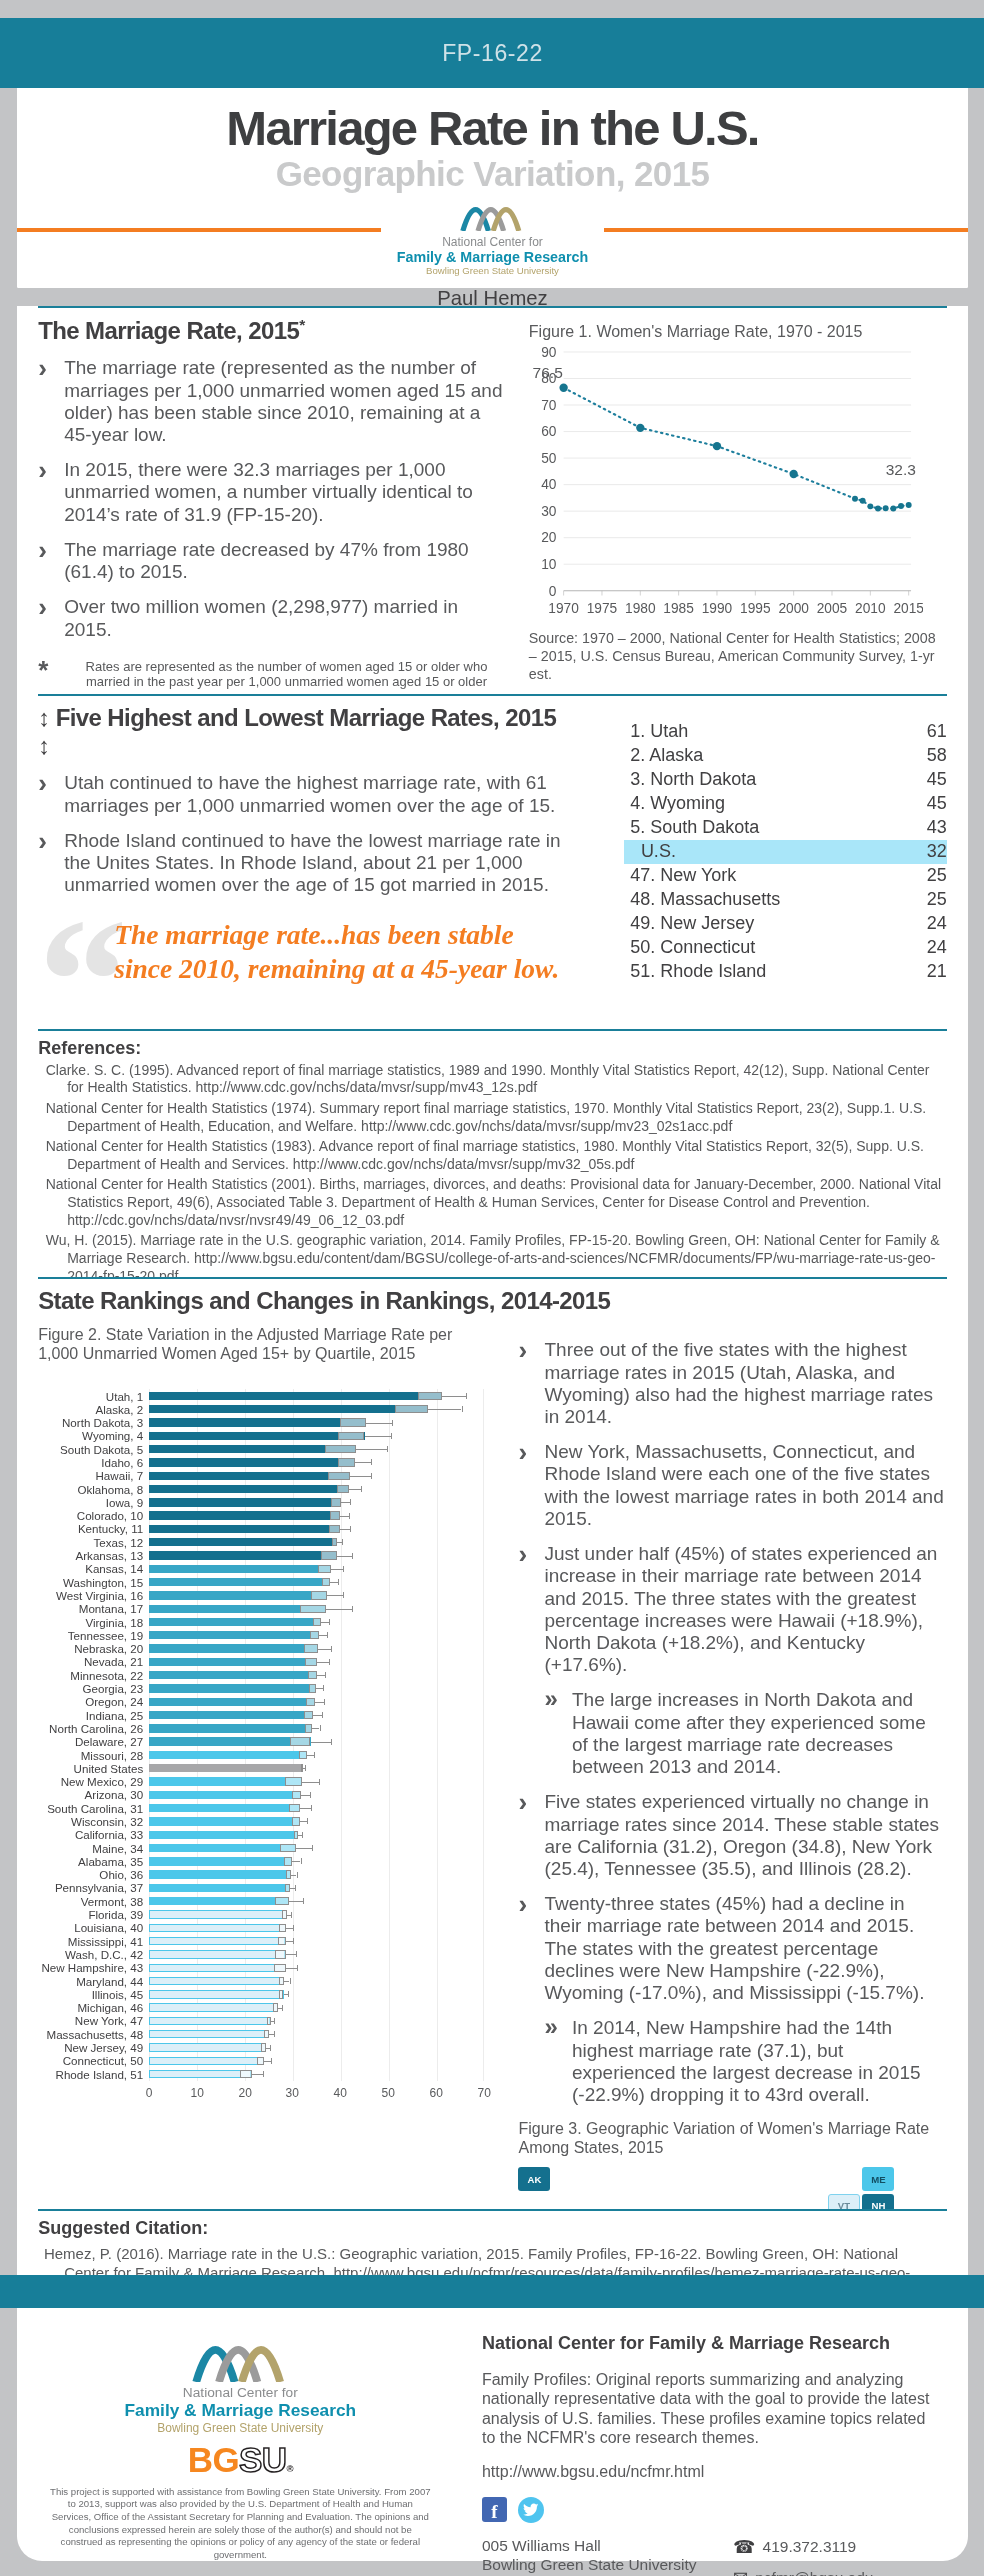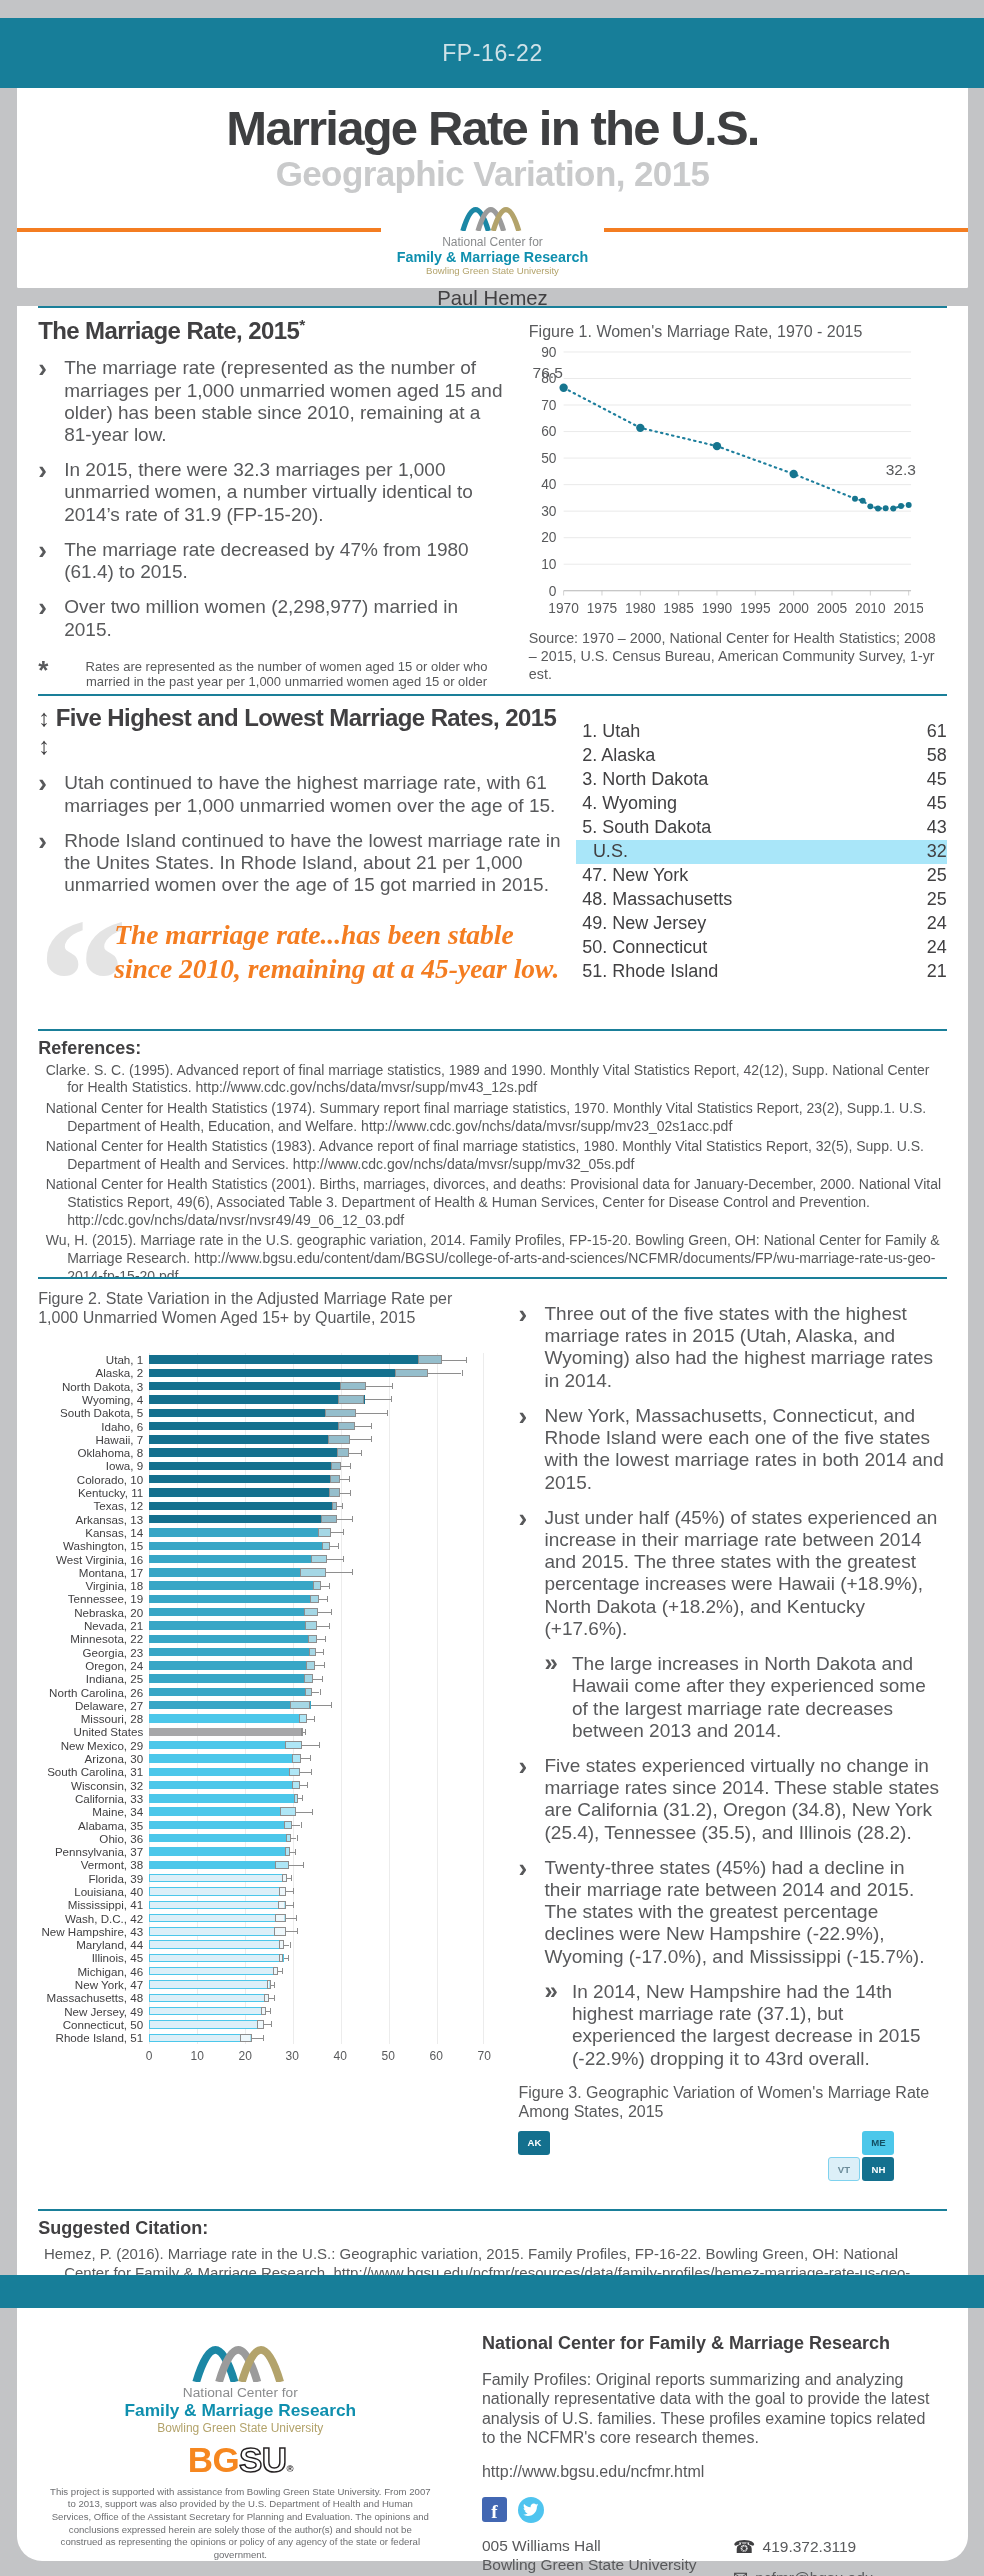--- a/index.html
+++ b/index.html
@@ -149,21 +149,21 @@
 
   <div class="panel body-panel">
 
     <div class="section sec-1">
       <div class="cols">
         <div style="width:496px;">
           <div class="sec-h"><span>The Marriage Rate, 2015</span><span style="vertical-align:super;font-size:15.5px;">*</span></div>
           <div class="bullets" id="s1-bullets">
               <div class="bullet">
                 <span class="glyph">›</span>
-                <span class="btxt">The marriage rate (represented as the number of marriages per 1,000 unmarried women aged 15 and older) has been stable since 2010, remaining at a 81-year low.</span>
+                <span class="btxt">The marriage rate (represented as the number of marriages per 1,000 unmarried women aged 15 and older) has been stable since 2010, remaining at a 45-year low.</span>
               </div>
               <div class="bullet">
                 <span class="glyph">›</span>
                 <span class="btxt">In 2015, there were 32.3 marriages per 1,000 unmarried women, a number virtually identical to 2014’s rate of 31.9 (FP-15-20).</span>
               </div>
               <div class="bullet">
                 <span class="glyph">›</span>
                 <span class="btxt">The marriage rate decreased by 47% from 1980 (61.4) to 2015.</span>
               </div>
               <div class="bullet">
@@ -257,21 +257,21 @@
                 <span class="glyph">›</span>
                 <span class="btxt">Rhode Island continued to have the lowest marriage rate in the Unites States. In Rhode Island, about 21 per 1,000 unmarried women over the age of 15 got married in 2015.</span>
               </div>
             </div>
           <div class="quote-wrap">
             <div class="quote-mark">“</div>
             <div class="quote-text">The marriage rate...has been stable since 2010, remaining at a 45-year low.</div>
           </div>
         </div>
         <div class="rate-table">
-          <div id="rate-table-rows" style="margin-top:14.3px;">
+          <div id="rate-table-rows" style="margin-top:14.3px;margin-left:48px;">
               <div class="rt-row">
                 <span>1. Utah</span>
                 <span>61.3</span>
               </div>
               <div class="rt-row">
                 <span>2. Alaska</span>
                 <span>58.4</span>
               </div>
               <div class="rt-row">
                 <span>3. North Dakota</span>
@@ -319,20 +319,21 @@
       <div id="refs-list">
           <div class="ref-item">Clarke. S. C. (1995). Advanced report of final marriage statistics, 1989 and 1990. Monthly Vital Statistics Report, 42(12), Supp. National Center for Health Statistics. http://www.cdc.gov/nchs/data/mvsr/supp/mv43_12s.pdf</div>
           <div class="ref-item">National Center for Health Statistics (1974). Summary report final marriage statistics, 1970. Monthly Vital Statistics Report, 23(2), Supp.1. U.S. Department of Health, Education, and Welfare. http://www.cdc.gov/nchs/data/mvsr/supp/mv23_02s1acc.pdf</div>
           <div class="ref-item">National Center for Health Statistics (1983). Advance report of final marriage statistics, 1980. Monthly Vital Statistics Report, 32(5), Supp. U.S. Department of Health and Services. http://www.cdc.gov/nchs/data/mvsr/supp/mv32_05s.pdf</div>
           <div class="ref-item">National Center for Health Statistics (2001). Births, marriages, divorces, and deaths: Provisional data for January-December, 2000. National Vital Statistics Report, 49(6), Associated Table 3. Department of Health &amp; Human Services, Center for Disease Control and Prevention. http://cdc.gov/nchs/data/nvsr/nvsr49/49_06_12_03.pdf</div>
           <div class="ref-item">Wu, H. (2015). Marriage rate in the U.S. geographic variation, 2014. Family Profiles, FP-15-20. Bowling Green, OH: National Center for Family &amp; Marriage Research. http://www.bgsu.edu/content/dam/BGSU/college-of-arts-and-sciences/NCFMR/documents/FP/wu-marriage-rate-us-geo-2014-fp-15-20.pdf</div>
         </div>
     </div>
 
     <div class="section sec-3">
+      <div class="sec-h">State Rankings and Changes in Rankings, 2014-2015</div>
       <div class="cols">
         <div class="s3-left">
           <div class="fig-title" style="width:418px;">Figure 2. State Variation in the Adjusted Marriage Rate per 1,000 Unmarried Women Aged 15+ by Quartile, 2015</div>
           <div id="fig2-rows" style="margin-top:26px;">
               <div class="f2row">
                 <div class="f2label">Utah, 1</div>
                 <div class="f2track">
                   <div class="f2bar" style="left: 0px; width: 293px; background: rgb(20, 112, 142);"></div>
                   <div class="f2ci" style="left: 269px; width: 24px;"></div>
                   <div class="f2whisk" style="left: 293px; width: 24px;"></div>

